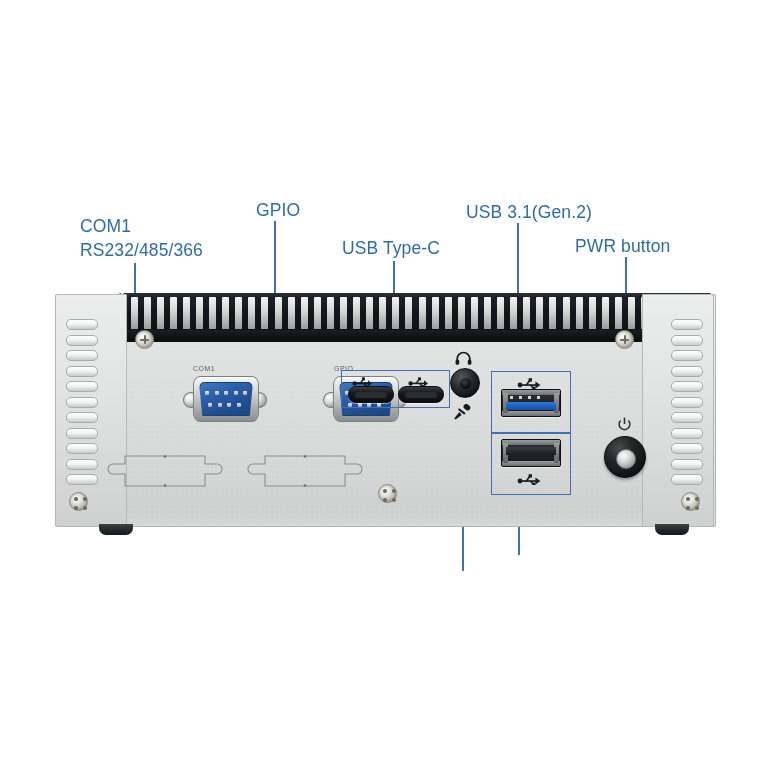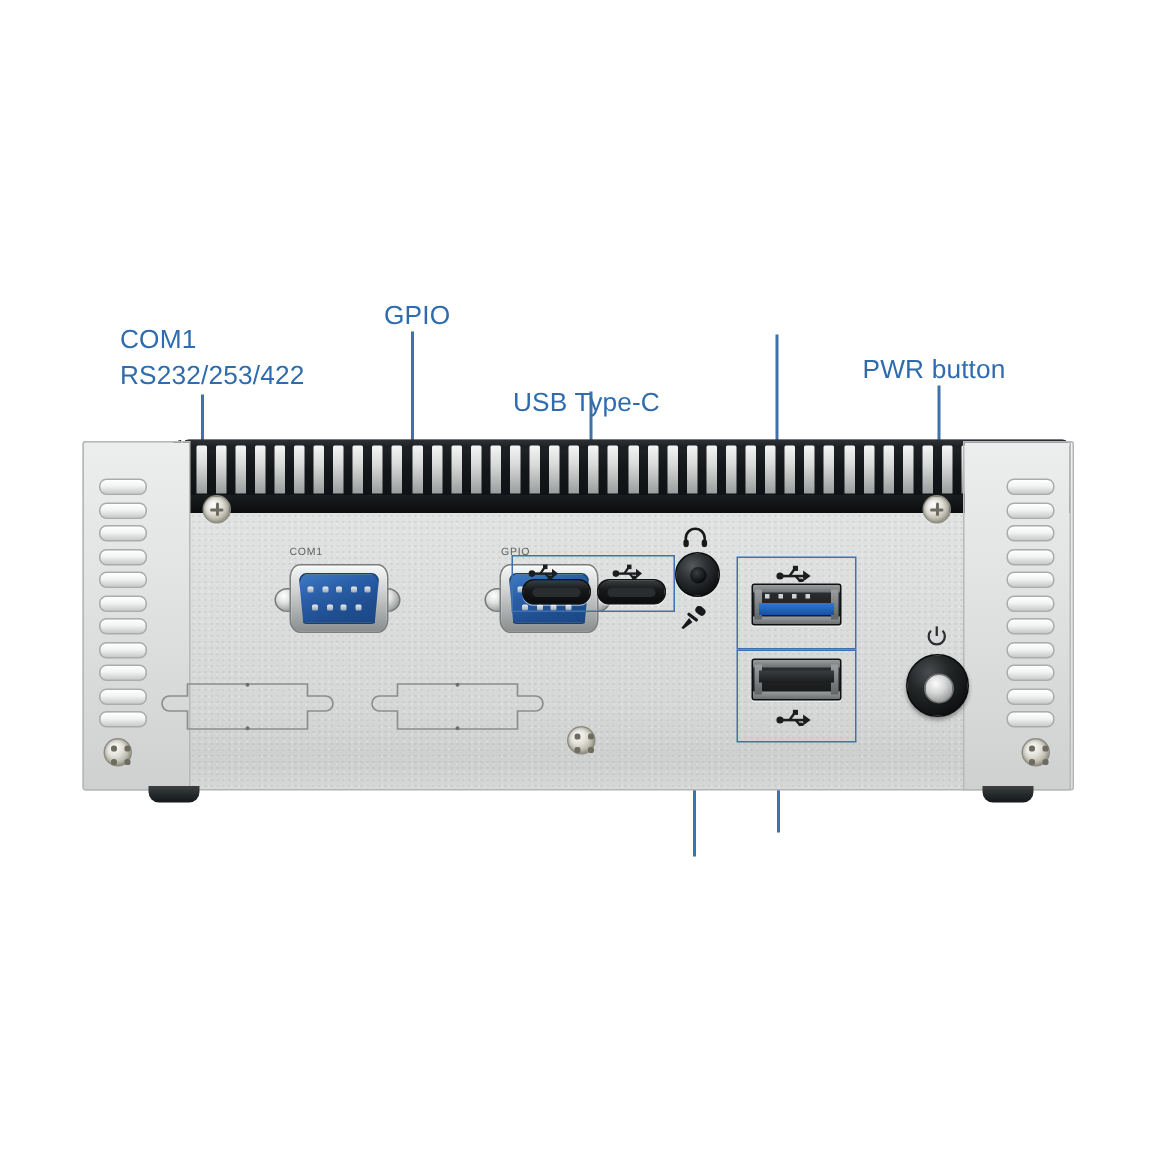--- a/index.html
+++ b/index.html
@@ -265,23 +265,24 @@
   <div class="callout-line" style="left:625px;top:244px;height:168px;"></div>
   <div class="callout-dot" style="left:621px;top:406px;"></div>
 
   <div class="callout-line" style="left:462px;top:446px;height:112px;"></div>
   <div class="callout-dot" style="left:458px;top:438px;"></div>
 
   <div class="callout-line" style="left:518px;top:462px;height:80px;"></div>
   <div class="callout-dot" style="left:514px;top:454px;"></div>
 
   <div class="callout-label" style="left:80px;top:202px;">COM1</div>
-  <div class="callout-label" style="left:80px;top:226px;">RS232/253/422</div>
+  <div class="callout-label" style="left:80px;top:226px;">RS232/485/366</div>
   <div class="callout-label" style="left:256px;top:186px;">GPIO</div>
-  <div class="callout-label" style="left:342px;top:244px;">USB Type-C</div>
+  <div class="callout-label" style="left:342px;top:224px;">USB Type-C</div>
+  <div class="callout-label" style="left:466px;top:188px;">USB 3.1(Gen.2)</div>
   <div class="callout-label" style="left:575px;top:222px;">PWR button</div>
 
   <div id="chassis">
 
     <div class="front-face"></div>
     <div class="speckle"></div>
 
     <div class="shoulder l">
         <div class="wedge"></div>
       </div>

